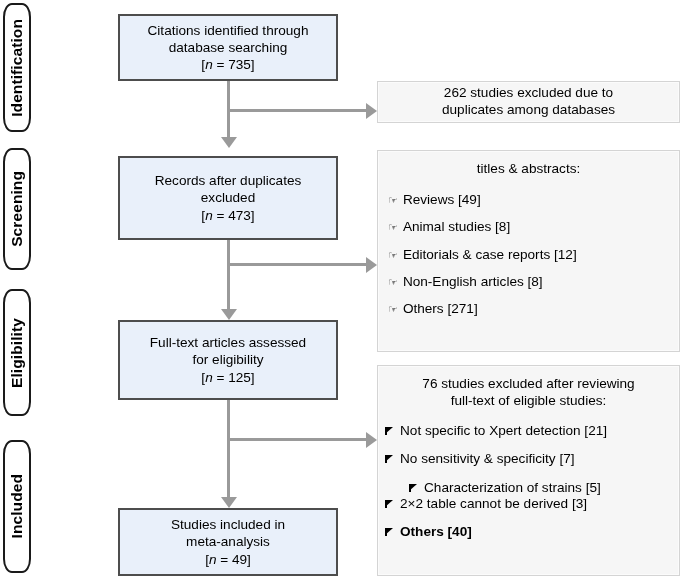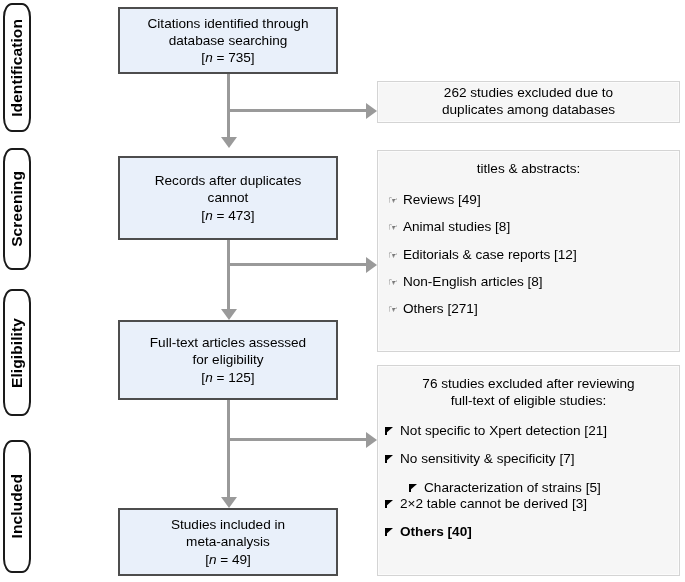--- a/index.html
+++ b/index.html
@@ -183,29 +183,29 @@
 
   <div class="conn conn-h" style="left:227px; top:263px; width:142px;"></div>
   <div class="arrow-right" style="left:366px; top:256.5px;"></div>
 
   <div class="conn conn-v" style="left:227px; top:388px; height:114px;"></div>
   <div class="arrow-down" style="left:220.5px; top:497px;"></div>
 
   <div class="conn conn-h" style="left:227px; top:438px; width:142px;"></div>
   <div class="arrow-right" style="left:366px; top:431.5px;"></div>
 
-  <div class="flow-box" style="top:7px; height:67px;">
+  <div class="flow-box" style="top:14px; height:67px;">
     <span class="ln">Citations identified through</span>
     <span class="ln">database searching</span>
     <span class="ln"><span>[</span><span class="n-italic">n</span><span> = 735]</span></span>
   </div>
 
   <div class="flow-box" style="top:156px; height:84px;">
     <span class="ln">Records after duplicates</span>
-    <span class="ln">cannot</span>
+    <span class="ln">excluded</span>
     <span class="ln"><span>[</span><span class="n-italic">n</span><span> = 473]</span></span>
   </div>
 
   <div class="flow-box" style="top:320px; height:80px;">
     <span class="ln">Full-text articles assessed</span>
     <span class="ln">for eligibility</span>
     <span class="ln"><span>[</span><span class="n-italic">n</span><span> = 125]</span></span>
   </div>
 
   <div class="flow-box" style="top:508px; height:68px;">

